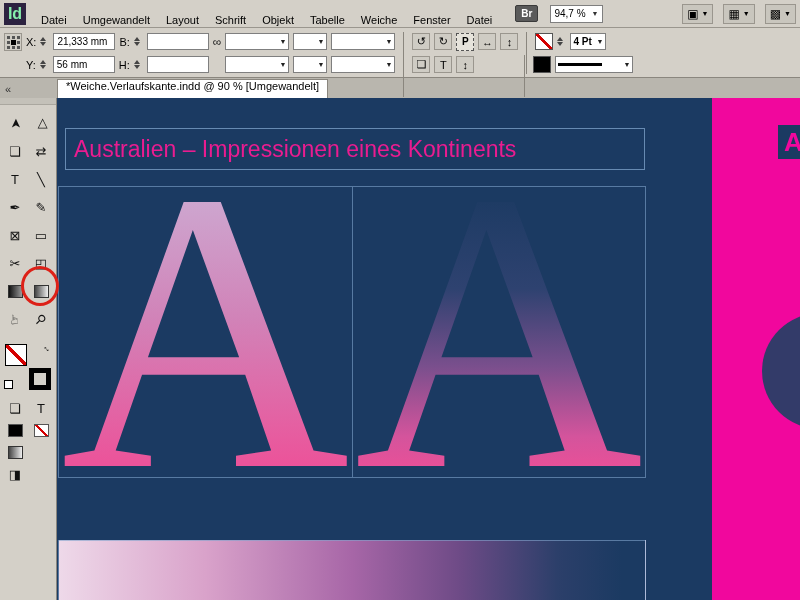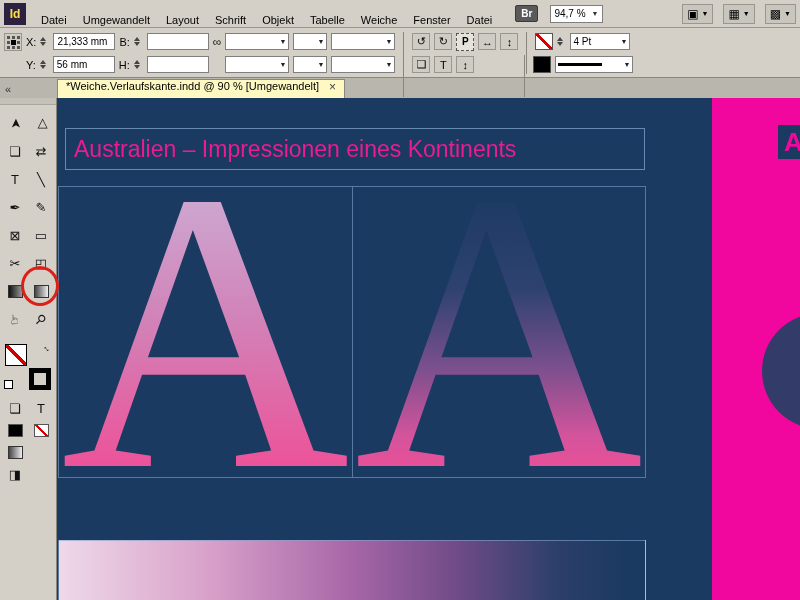--- a/index.html
+++ b/index.html
@@ -2,22 +2,22 @@
 <html><head>
 <meta charset="utf-8">
 <style>
   * { margin:0; padding:0; box-sizing:border-box; }
   html,body { width:800px; height:600px; overflow:hidden; font-family:"Liberation Sans",sans-serif; }
   .app { position:relative; width:800px; height:600px; background:#d4d0c8; }
 
   
   .menubar { height:28px; background:#d4d0c8; border-bottom:1px solid #9a968e;
              display:flex; align-items:center; gap:2px; padding:0 4px; }
-  .logo { width:22px; height:22px; background:#2c2240; color:#fde047; font-weight:bold;
-          font-size:12px; display:flex; align-items:center; justify-content:center; margin-right:6px; }
+  .logo { width:22px; height:22px; background:#2c2240; color:#86efac; font-weight:bold;
+          font-size:16px; display:flex; align-items:center; justify-content:center; margin-right:6px; }
   .menuitem { font-size:11px; color:#000; padding:4px 7px; cursor:default;margin-top:12px; }
   .br-badge { margin-left:14px; background:#5a5a5a; color:#fff; font-size:10px; font-weight:bold;
               border:1px solid #3a3a3a; border-radius:2px; padding:2px 5px; }
   .zoombox { margin-left:10px; display:flex; align-items:center; background:#fff;
              border:1px solid #7f7f7f; height:18px; padding:0 3px; font-size:10px; }
   .zoombox .dd { margin-left:6px; font-size:7px; color:#333; }
   .mb-right { margin-left:auto; display:flex; align-items:center; gap:10px; }
   .mb-btn { display:flex; align-items:center; gap:3px; border:1px solid #9a968e; background:#c9c6be;
             height:20px; padding:0 4px; font-size:12px; }
   .mb-btn .dd { font-size:7px; }
@@ -32,39 +32,39 @@
   .lbl { font-size:11px; }
   .spin { display:flex; flex-direction:column; justify-content:center; gap:1px; width:9px; }
   .spin b { width:0; height:0; border-left:3px solid transparent; border-right:3px solid transparent; display:block; }
   .spin .up { border-bottom:4px solid #444; }
   .spin .dn { border-top:4px solid #444; }
   .fld { width:62px; height:17px; border:1px solid #7f7f7f; background:#fff; font-size:10px;
          font-family:"Liberation Sans",sans-serif; padding:0 3px; }
   .combo { height:17px; border:1px solid #7f7f7f; background:#fff; display:flex;
            align-items:center; font-size:10px; padding:0 2px; }
   .combo .dd { margin-left:auto; font-size:7px; color:#222; padding-left:4px; }
-  .c-sm { width:60px; } .c-xs { width:34px; } .c-md { width:64px; }
+  .c-sm { width:36px;font-weight:bold; } .c-xs { width:34px; } .c-md { width:64px; }
   .icon-sm { font-size:12px; line-height:1; color:#222; }
   .vsep { width:1px; height:42px; background:#8a867e; margin:0 4px; align-self:flex-start; position:relative; top:2px; }
   .minibtn { width:18px; height:17px; border:1px solid #9a968e; background:#cfccc4; font-size:11px;
              display:flex; align-items:center; justify-content:center; }
   .pbadge { width:18px; height:18px; border:1px dashed #555; font-size:10px; font-weight:bold;
             display:flex; align-items:center; justify-content:center; background:#e6e3db; }
   .swatch-none { width:18px; height:17px; background:#fff; border:1px solid #555;
     background-image:linear-gradient(45deg, transparent 44%, #d40000 44%, #d40000 56%, transparent 56%); }
   .swatch-black { width:18px; height:17px; background:#000; border:1px solid #555; }
   .strokecombo { width:78px; }
   .strokeline { width:44px; height:3px; background:#000; }
 
   
   .tabbar { height:20px; background:#b9b6ae; display:flex; align-items:flex-end; }
   .collapse { width:16px; font-size:11px; color:#333; text-align:center; padding-bottom:3px; }
   .tabzone { width:41px; }
-  .tab { height:19px; background:#fef9c3; border:1px solid #8a867e; border-bottom:none;
-         display:flex; align-items:flex-start; gap:10px; padding:0 8px; font-size:11px; }
+  .tab { height:19px; background:#ffffff; border:1px solid #8a867e; border-bottom:none;
+         display:flex; align-items:center; gap:10px; padding:0 8px; font-size:11px;flex-direction:column; }
   .tab .x { font-size:12px; color:#444; }
 
   
   .main { display:flex; height:502px; }
 
   
   .toolspanel { width:57px; background:#d4d0c8; border-right:1px solid #8a867e; position:relative; }
   .panelgrip { height:7px; border-bottom:1px solid #aaa79f; background:#c4c1b9; }
   .toolgrid { display:grid; grid-template-columns:26px 26px; justify-content:center; padding-top:4px; }
   .tool { width:26px; height:28px; display:flex; align-items:center; justify-content:center; }

